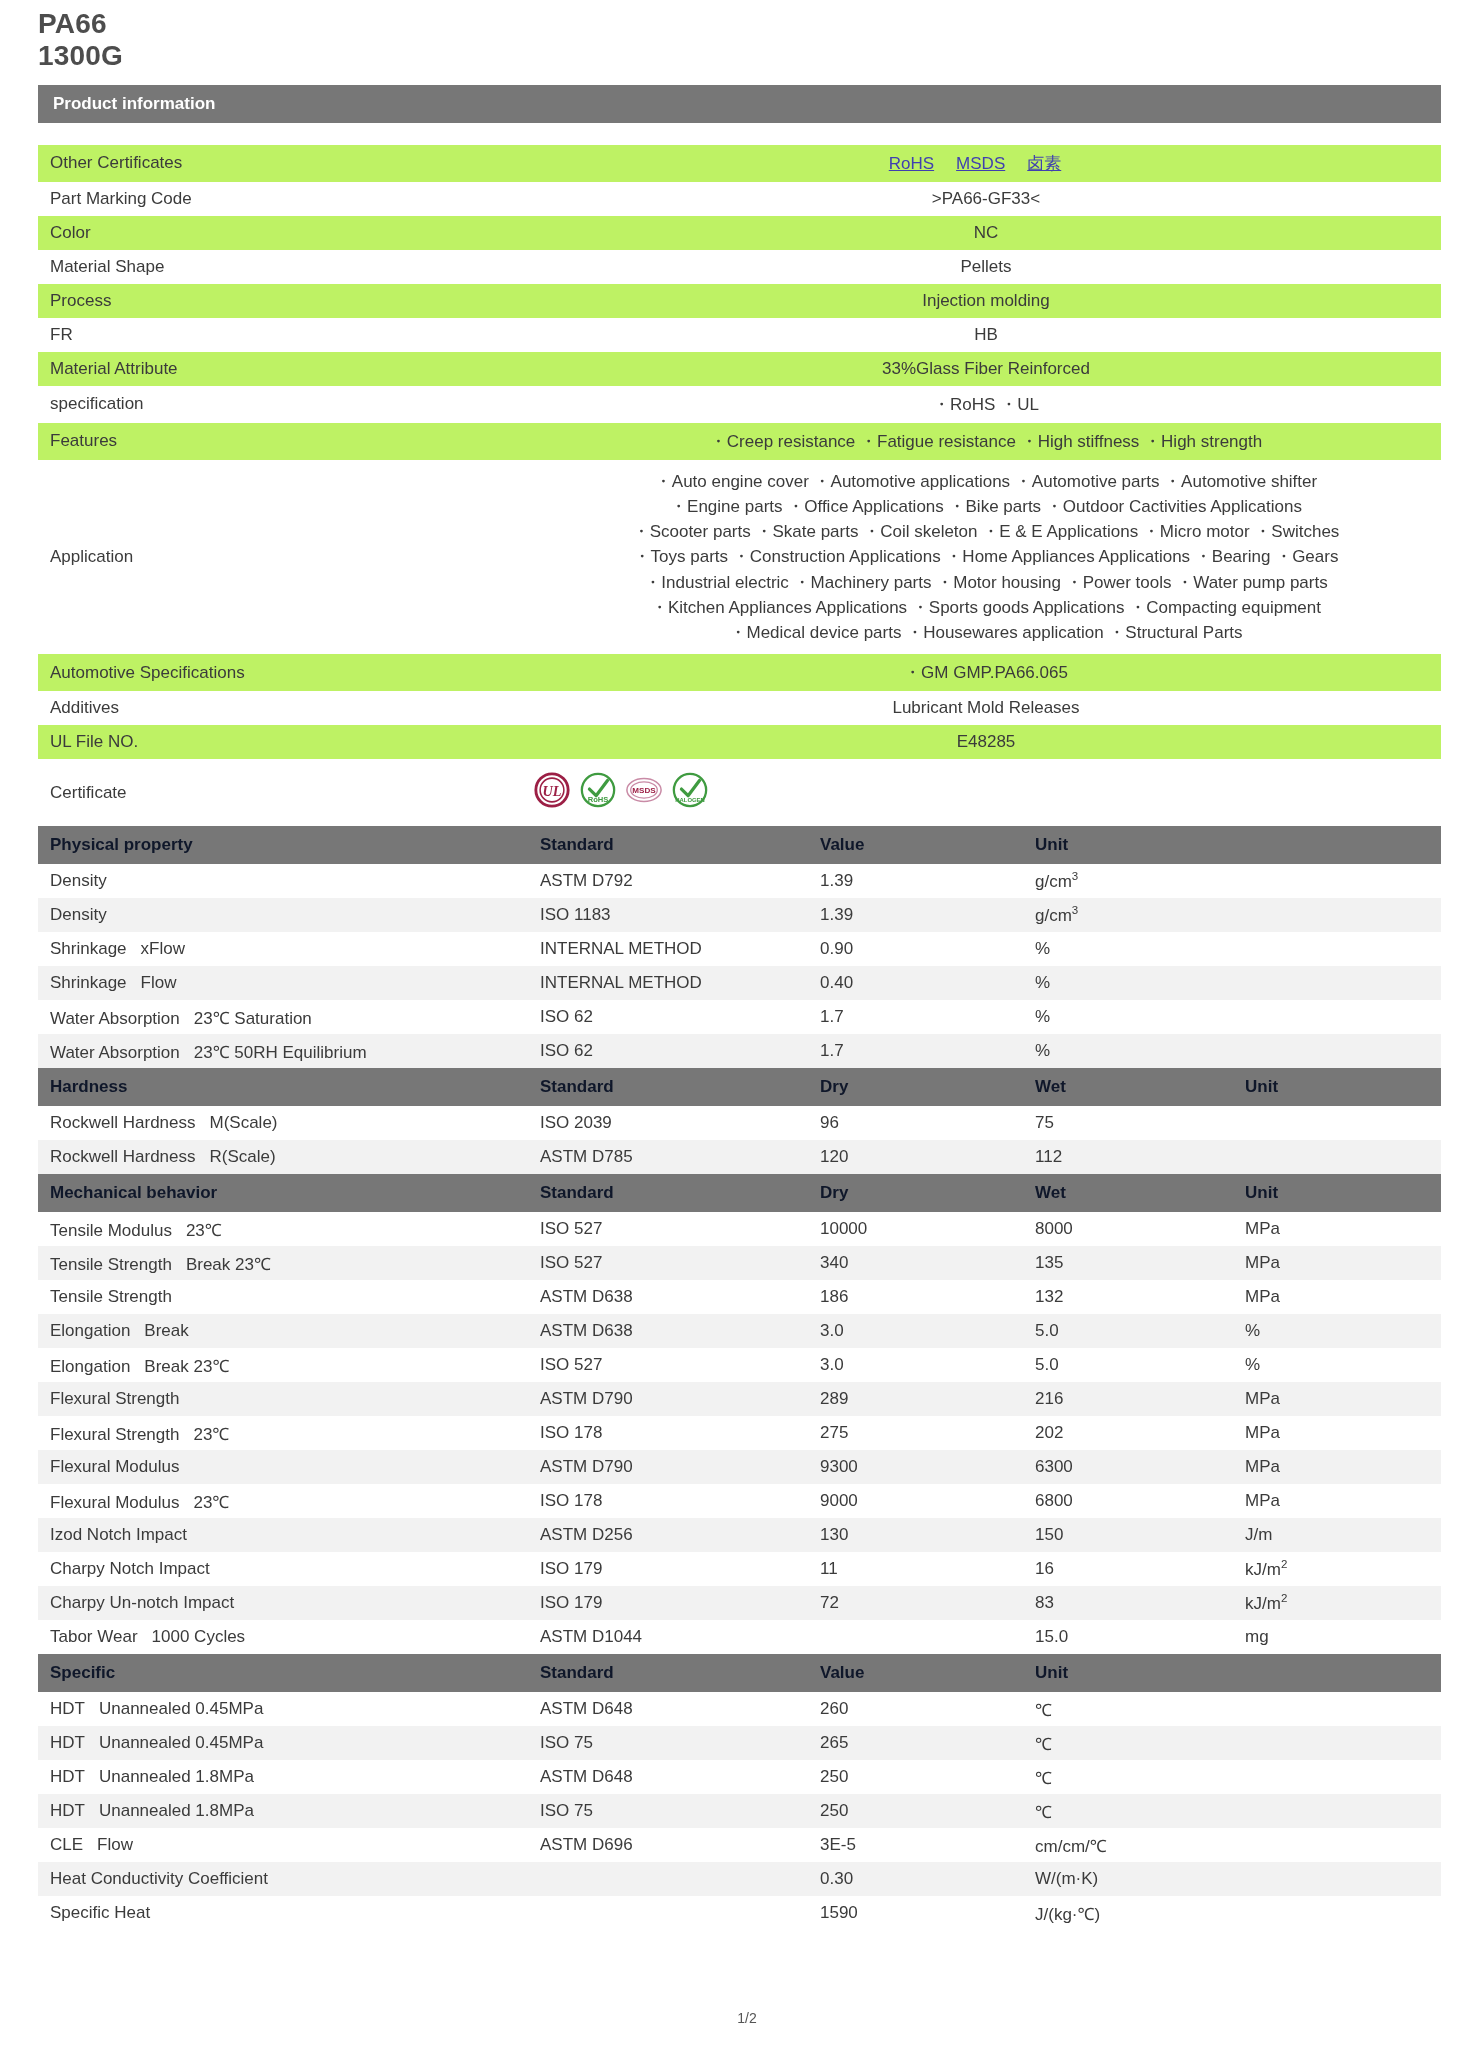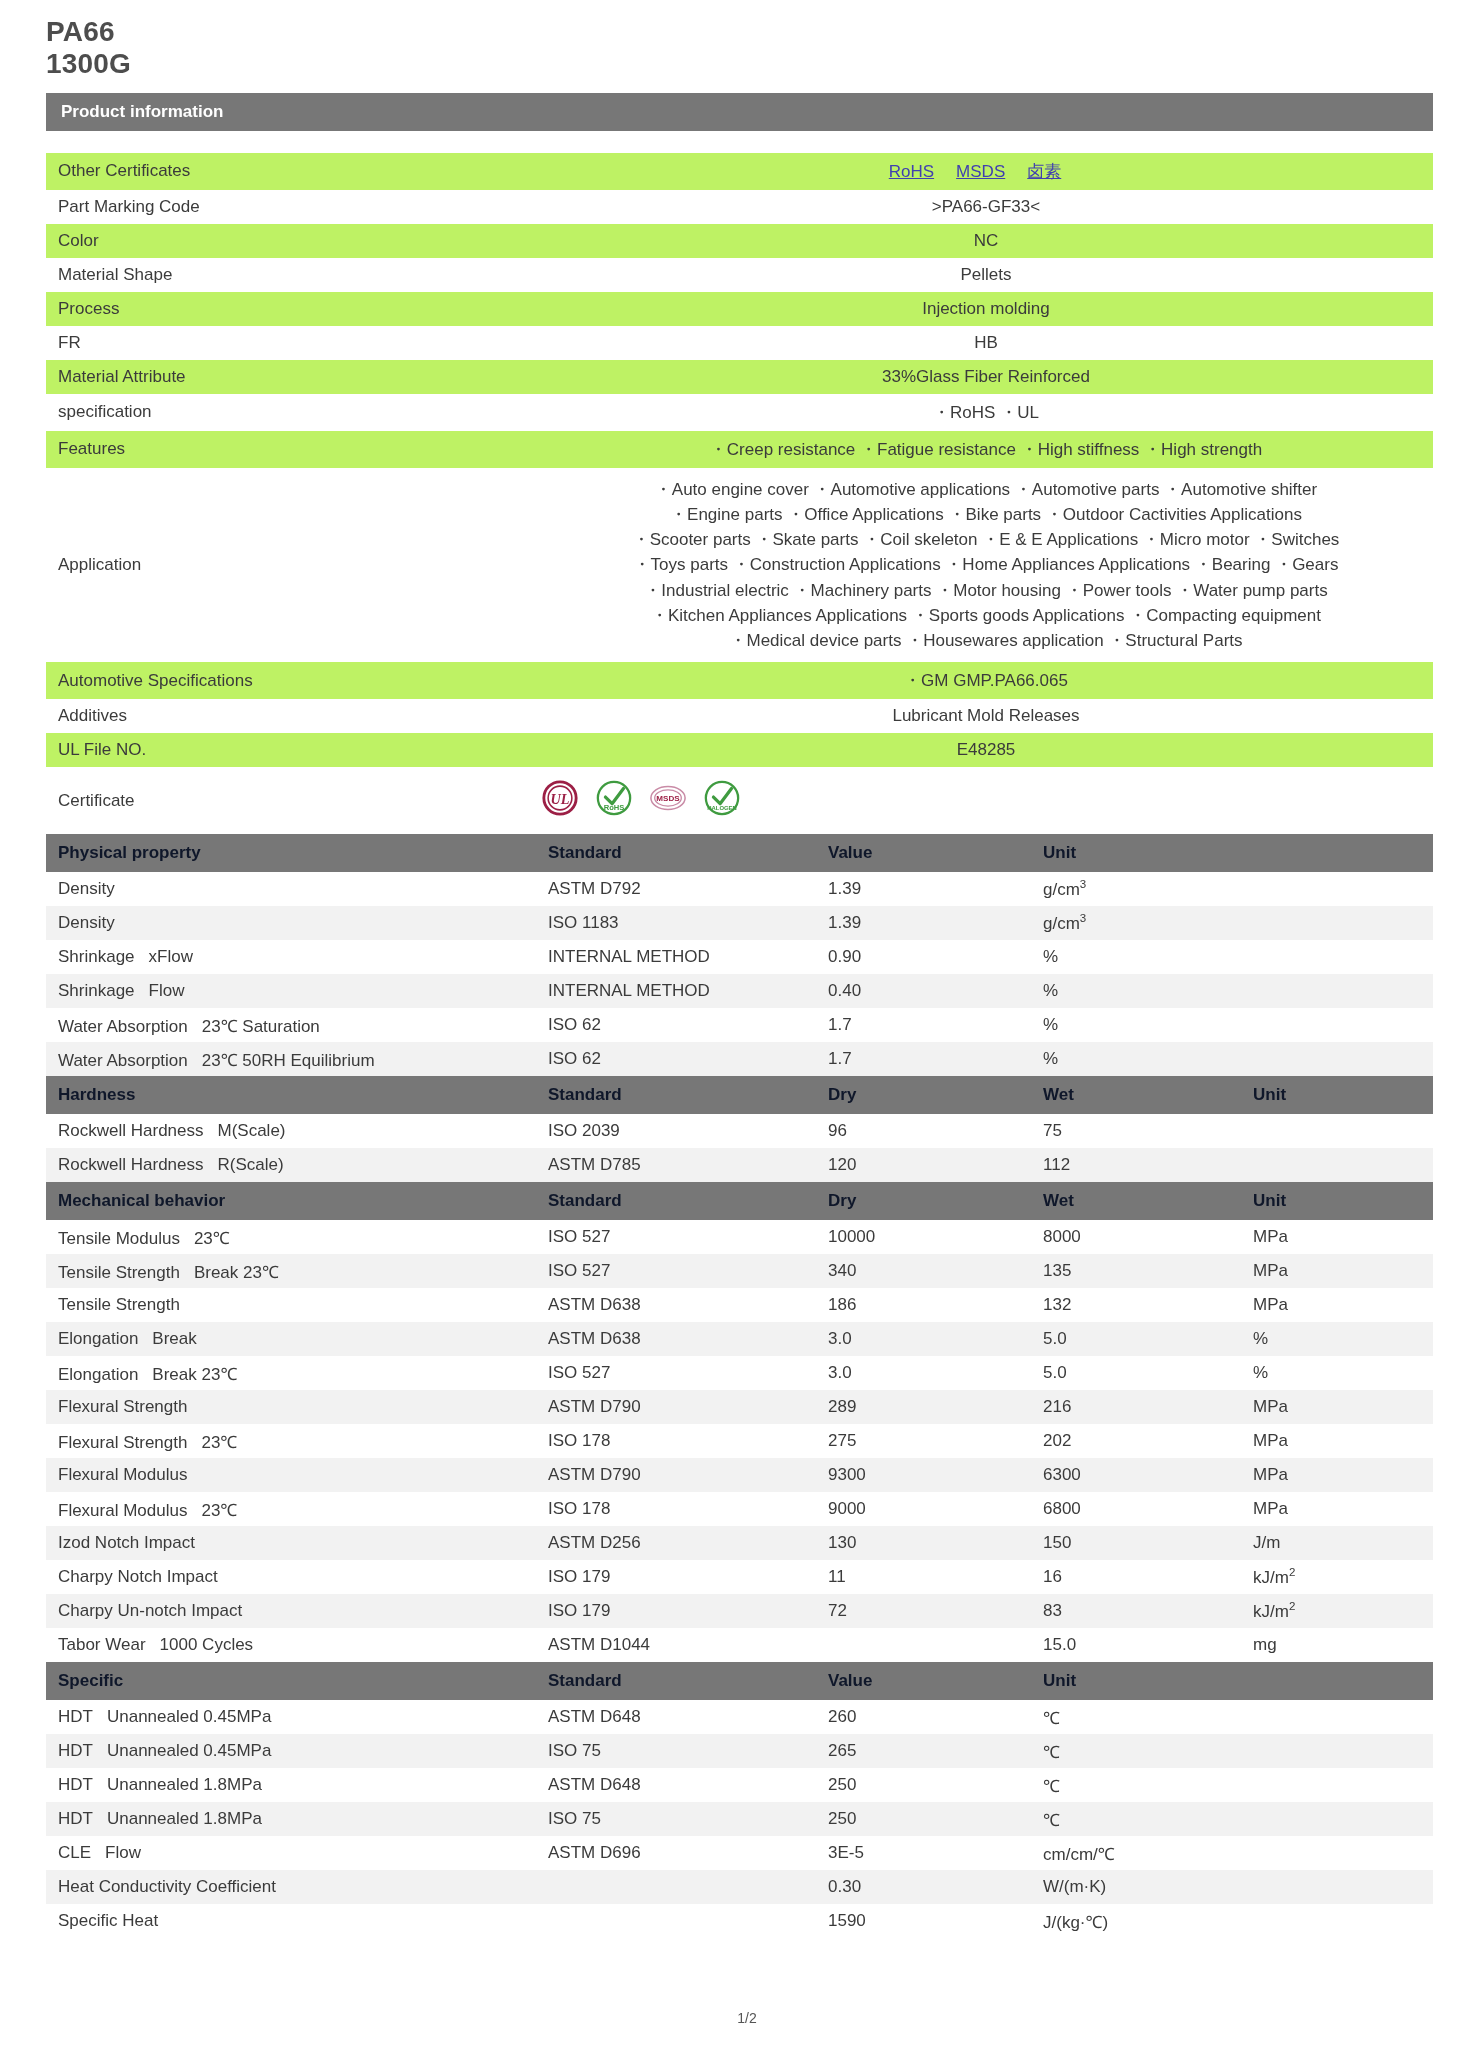--- a/index.html
+++ b/index.html
@@ -7,21 +7,21 @@
     margin: 0; padding: 0;
     background: #ffffff;
   }
   body {
     width: 1479px;
     min-height: 2062px;
     font-family: "Liberation Sans", sans-serif;
     color: #3b3b3b;
     position: relative;
   }
-  .page { width: 1479px; padding: 8px; position: relative; }
+  .page { width: 1479px; padding: 0; position: relative; }
 
   
   .title-block {
     padding: 8px 0 6px 38px;
   }
   .title-line {
     font-size: 28px;
     font-weight: bold;
     color: #4d4d4d;
     line-height: 1.16;
@@ -62,21 +62,21 @@
 
   .links a {
     color: #4040b0;
     text-decoration: underline;
     margin-right: 22px;
     font-size: 17px;
   }
   .multiline { line-height: 1.48; }
 
   
-  .badges { display: flex; align-items: center; gap: 16px; padding: 3px 0 3px 2px; }
+  .badges { display: flex; align-items: center; gap: 8px; padding: 3px 0 3px 2px; }
   .badge { width: 38px; height: 38px; }
 
   
   .dt {
     margin: 0 38px;
     border-collapse: collapse;
     width: calc(100% - 76px);
     table-layout: fixed;
   }
   .dt col.c-prop  { width: 490px; }

